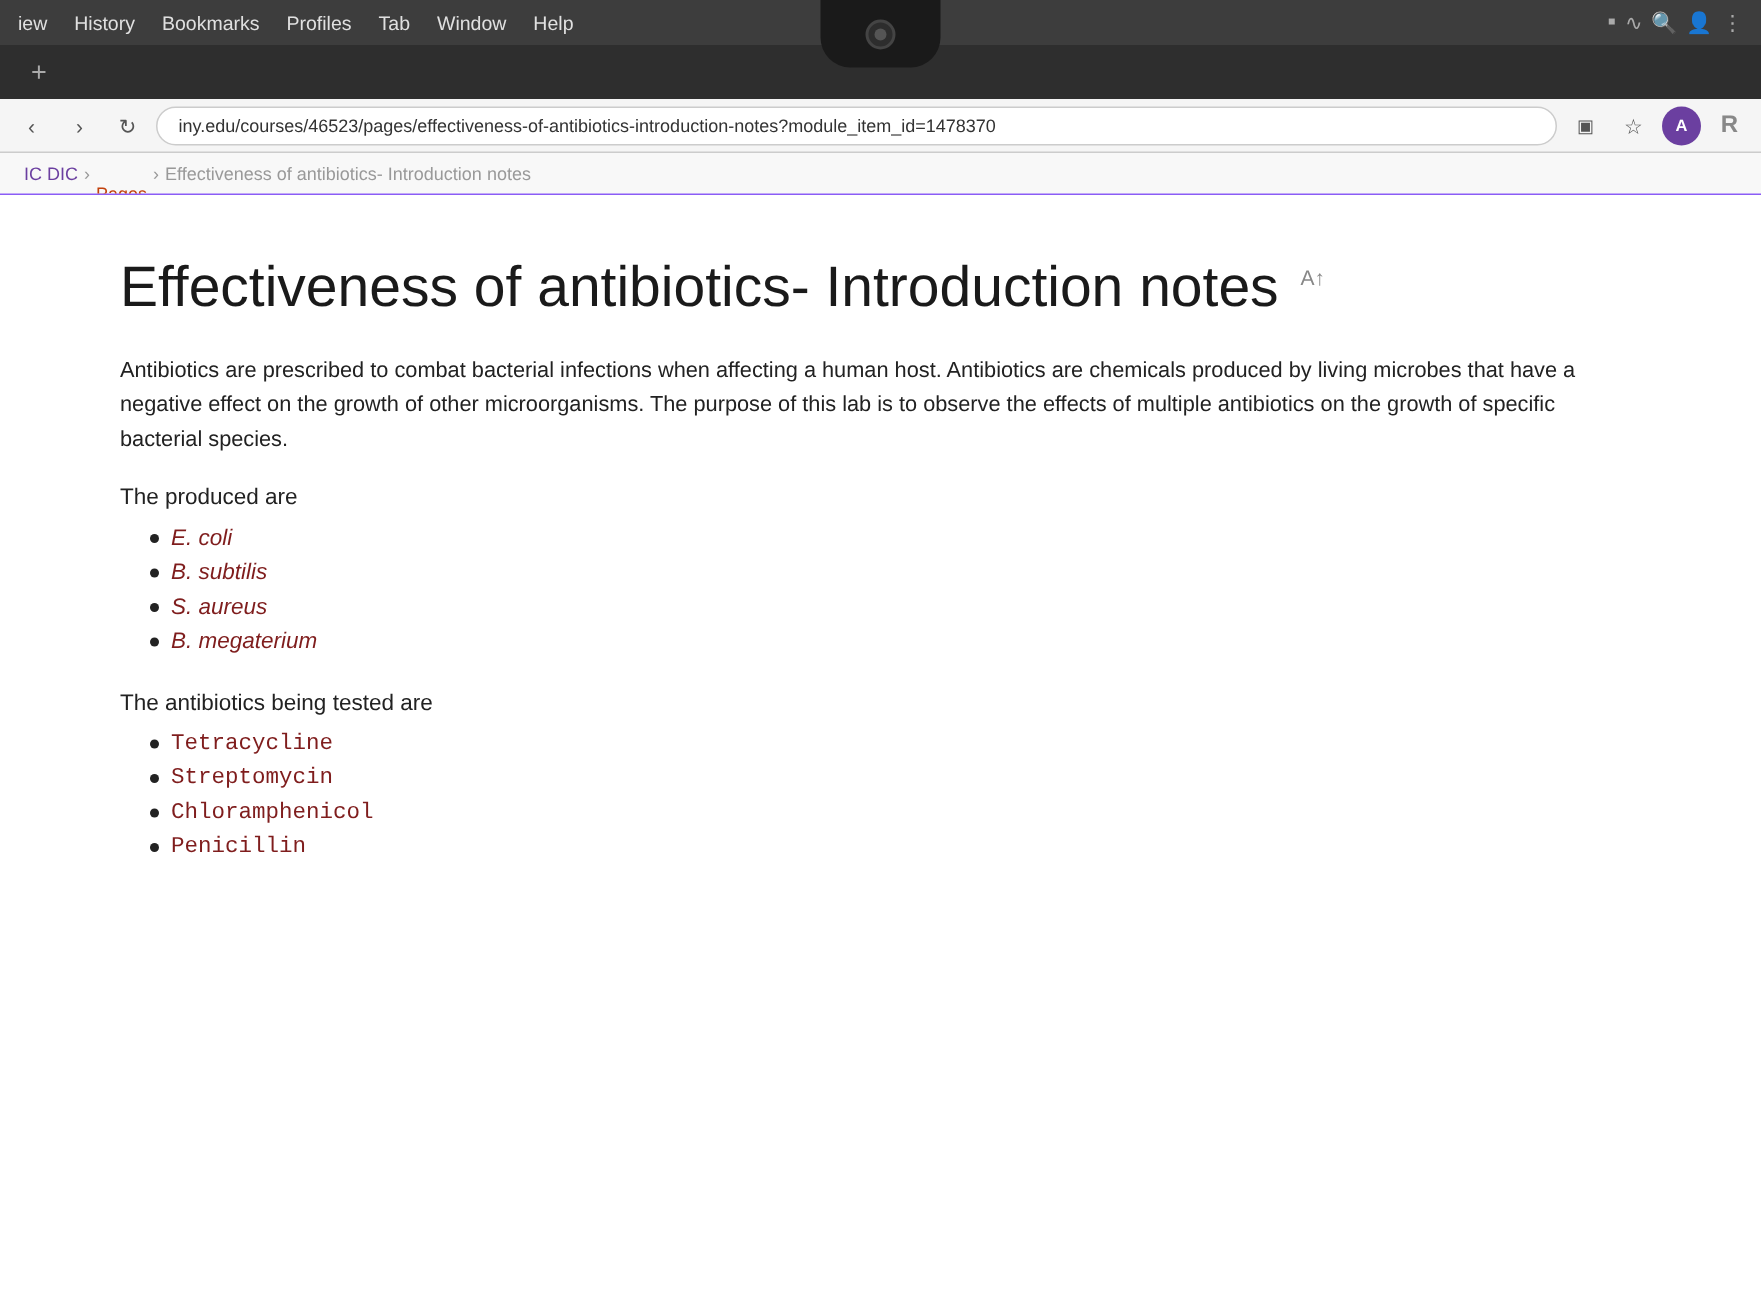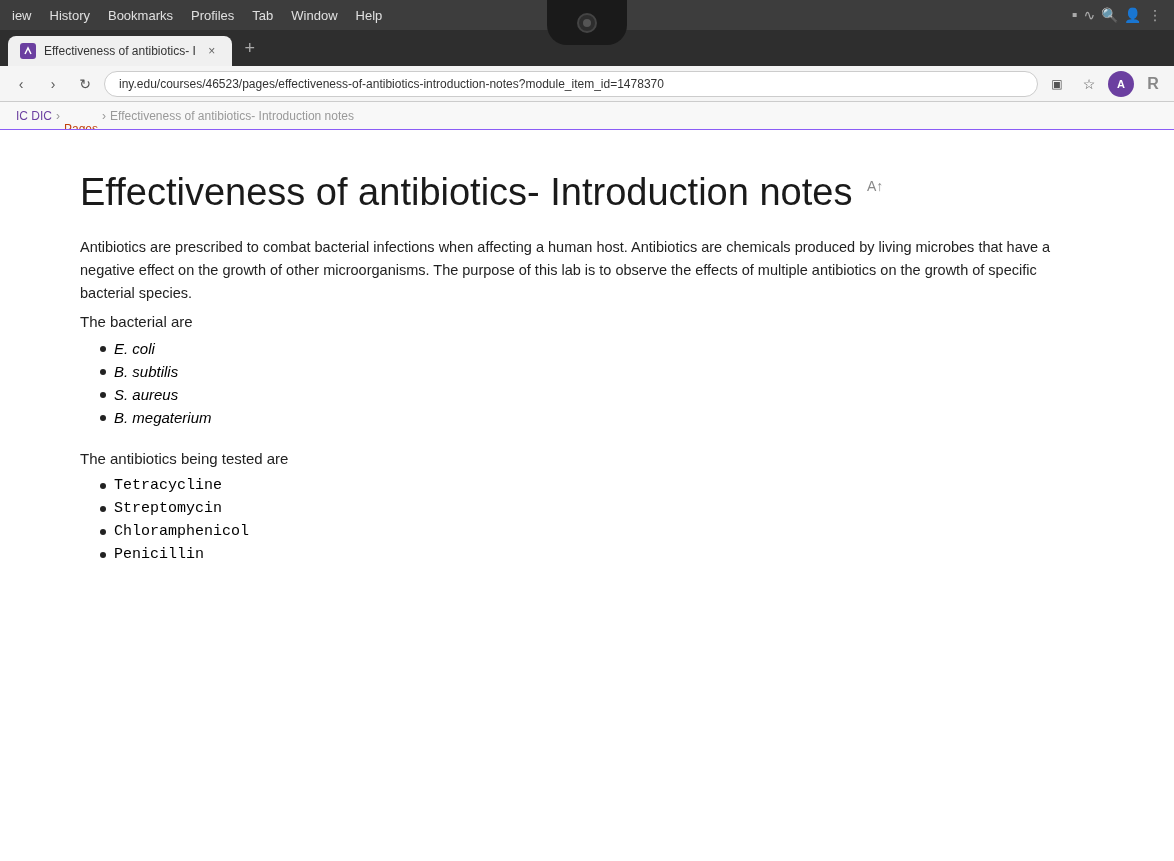--- a/index.html
+++ b/index.html
@@ -197,38 +197,38 @@
       font-size: 14px;
       color: #888;
       vertical-align: super;
       margin-left: 4px;
     }
 
     .intro-text {
       font-size: 14.5px;
       color: #222;
       line-height: 1.6;
-      margin-bottom: 8px;
+      margin-bottom: 18px;
     }
 
     .section-header {
       font-size: 15px;
       font-weight: 400;
       color: #222;
       margin-bottom: 10px;
     }
 
     .bacteria-list, .antibiotics-list {
       list-style: none;
       padding-left: 20px;
       margin-bottom: 24px;
     }
     .bacteria-list li, .antibiotics-list li {
       font-size: 15px;
-      color: #000000;
+      color: #7f1d1d;
       margin-bottom: 6px;
       font-style: italic;
       display: flex;
       align-items: center;
       gap: 8px;
     }
     .bullet {
       width: 6px;
       height: 6px;
       background: #222;
@@ -303,29 +303,20 @@
     <div class="right-toolbar">
       <span style="color:#aaa;font-size:16px;">▪</span>
       <span style="color:#aaa;font-size:14px;">∿</span>
       <span style="color:#aaa;font-size:14px;">🔍</span>
       <span style="color:#aaa;font-size:14px;">👤</span>
       <span style="color:#aaa;font-size:14px;">⋮</span>
     </div>
   </div>
 
   <div class="tab-bar">
-    <div class="tab">
-      <div class="tab-favicon">
-        <svg width="10" height="10" viewBox="0 0 10 10" fill="none">
-          <path d="M2 8L5 2L8 8" stroke="white" stroke-width="1.5" fill="none"></path>
-        </svg>
-      </div>
-      <span class="tab-title">Effectiveness of antibiotics- I</span>
-      <span class="tab-close">×</span>
-    </div>
     <div class="tab-new">+</div>
   </div>
 
   <div class="address-bar-row">
     <div class="toolbar-btn">‹</div>
     <div class="toolbar-btn">›</div>
     <div class="toolbar-btn">↻</div>
     <div class="address-bar">
       <span style="font-size:12px;color:#333;">iny.edu/courses/46523/pages/effectiveness-of-antibiotics-introduction-notes?module_item_id=1478370</span>
     </div>
@@ -350,21 +341,21 @@
   <div class="page-badge">2</div>
 
   <div class="content-area">
     <h1 class="page-title">
       <span>Effectiveness of antibiotics- Introduction notes</span>
       <span class="font-size-indicator">A↑</span>
     </h1>
 
     <p class="intro-text">Antibiotics are prescribed to combat bacterial infections when affecting a human host. Antibiotics are chemicals produced by living microbes that have a negative effect on the growth of other microorganisms. The purpose of this lab is to observe the effects of multiple antibiotics on the growth of specific bacterial species.</p>
 
-    <p class="section-header">The bacterial are</p>
+    <p class="section-header">The produced are</p>
 
     <ul class="bacteria-list">
       <li>
         <span class="bullet"></span>
         <span>E. coli</span>
       </li>
       <li>
         <span class="bullet"></span>
         <span>B. subtilis</span>
       </li>

